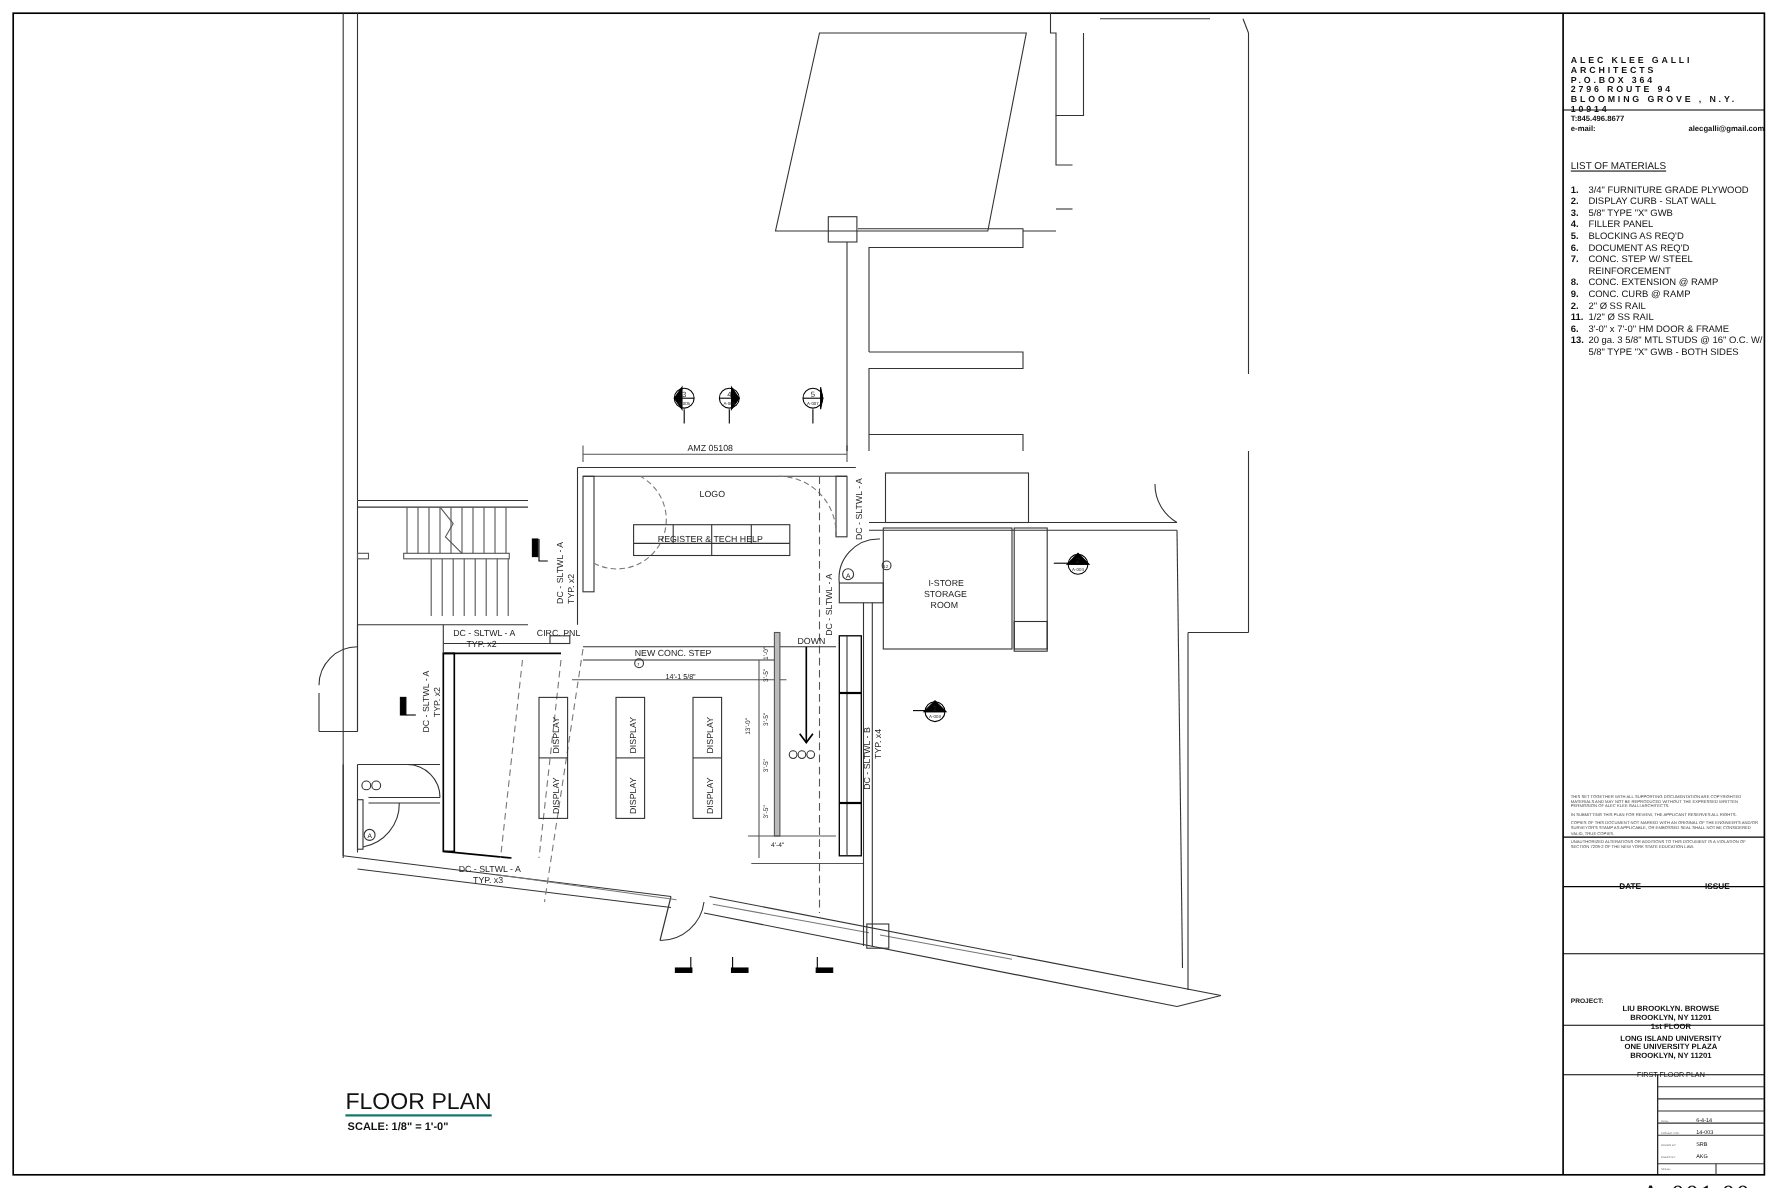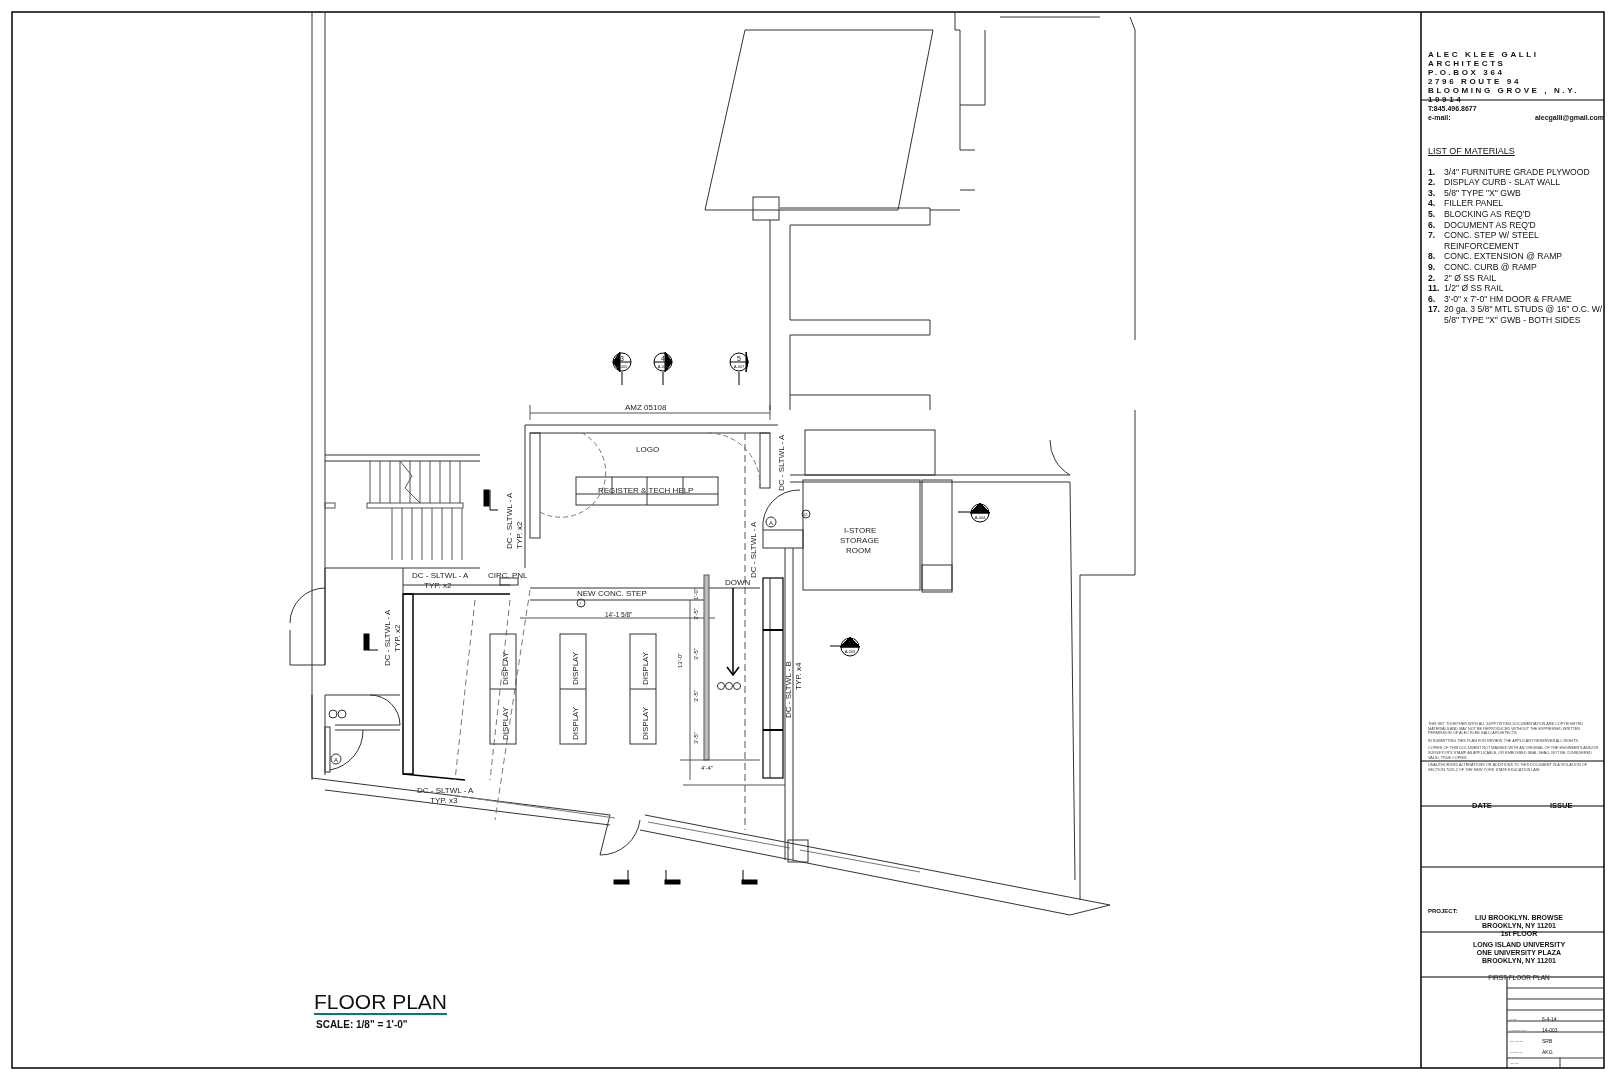--- a/index.html
+++ b/index.html
@@ -354,21 +354,21 @@
       </li>
     <li>
         <span class="n">11.</span>
         <span>1/2" Ø SS RAIL</span>
       </li>
     <li>
         <span class="n">6.</span>
         <span>3'-0" x 7'-0" HM DOOR &amp; FRAME</span>
       </li>
     <li>
-        <span class="n">17.</span>
+        <span class="n">13.</span>
         <span>20 ga. 3 5/8" MTL STUDS @ 16" O.C. W/ 5/8" TYPE "X" GWB - BOTH SIDES</span>
       </li>
   </ol>
 </div>
 
 <div class="tb legal">
   <p>THIS SET TOGETHER WITH ALL SUPPORTING DOCUMENTATION ARE COPYRIGHTED MATERIALS AND MAY NOT BE REPRODUCED WITHOUT THE EXPRESSED WRITTEN PERMISSION OF ALEC KLEE GALLI ARCHITECTS.</p>
   <p>IN SUBMITTING THIS PLAN FOR REVIEW, THE APPLICANT RESERVES ALL RIGHTS.</p>
   <p>COPIES OF THIS DOCUMENT NOT MARKED WITH AN ORIGINAL OF THE ENGINEER'S AND/OR SURVEYOR'S STAMP AS APPLICABLE, OR EMBOSSED SEAL SHALL NOT BE CONSIDERED VALID, TRUE COPIES.</p>
   <p>UNAUTHORIZED ALTERATIONS OR ADDITIONS TO THIS DOCUMENT IS A VIOLATION OF SECTION 7209-2 OF THE NEW YORK STATE EDUCATION LAW.</p>

